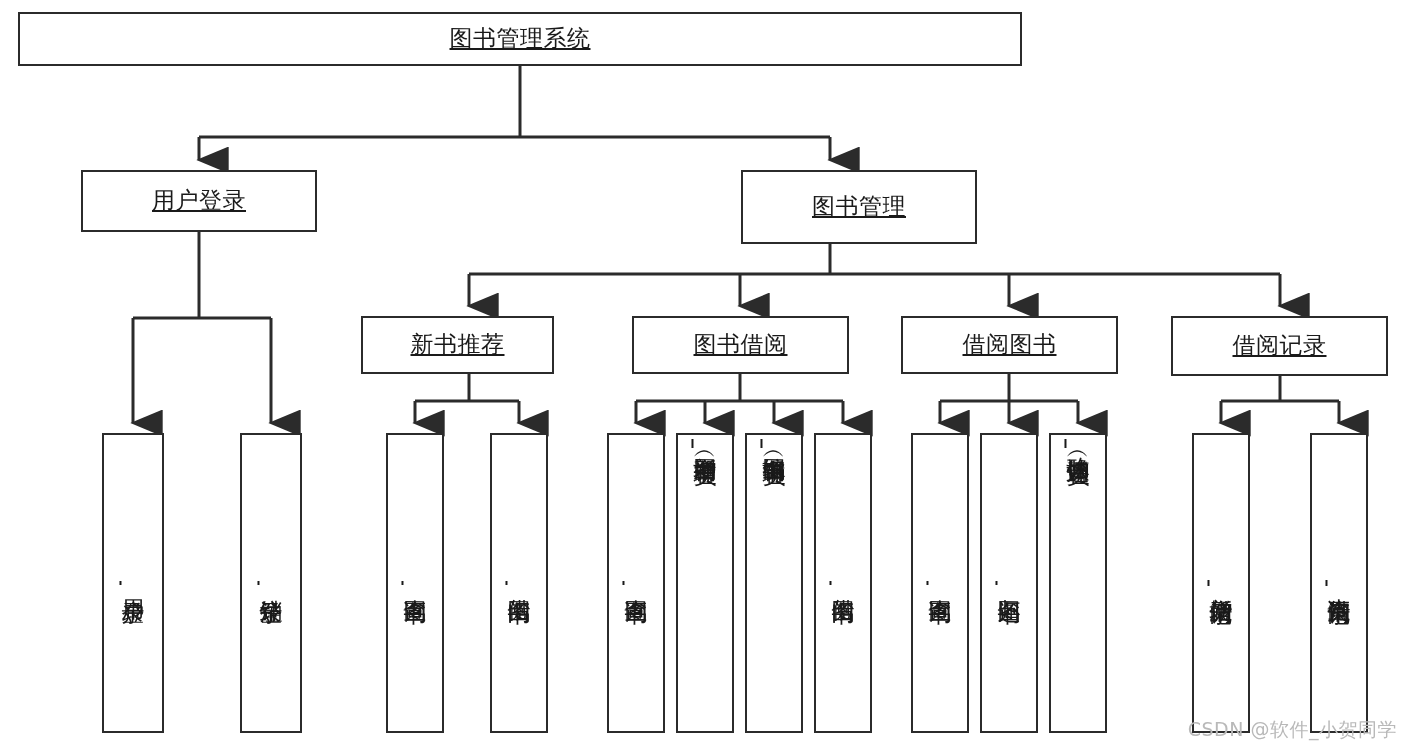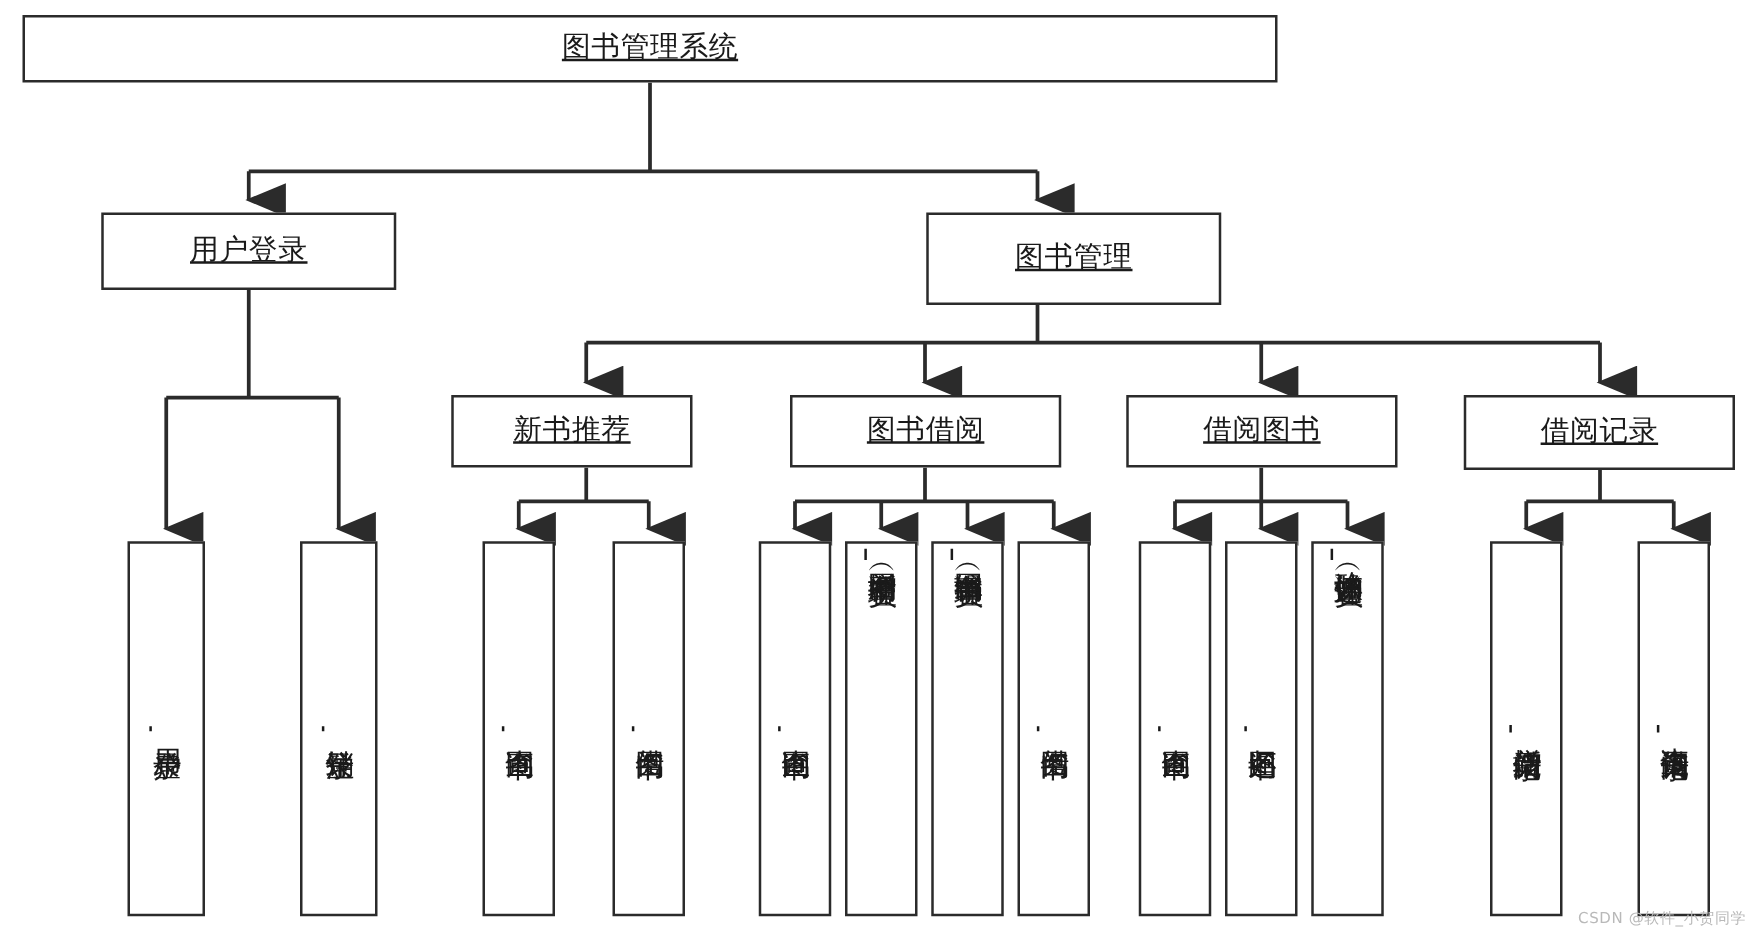--- a/index.html
+++ b/index.html
@@ -54,21 +54,21 @@
     padding: 4px 0;
     overflow: hidden;
   }
   .node-v.top-aligned {
     justify-content: flex-start;
   }
   .watermark {
     position: absolute;
     right: 8px;
     bottom: 4px;
-    font-size: 12px;
+    font-size: 19px;
     color: #b9b9b9;
     letter-spacing: 0.5px;
     white-space: nowrap;
     z-index: 5;
     margin-left: 24px;
   }
 </style>
 </head>
 <body>
 

